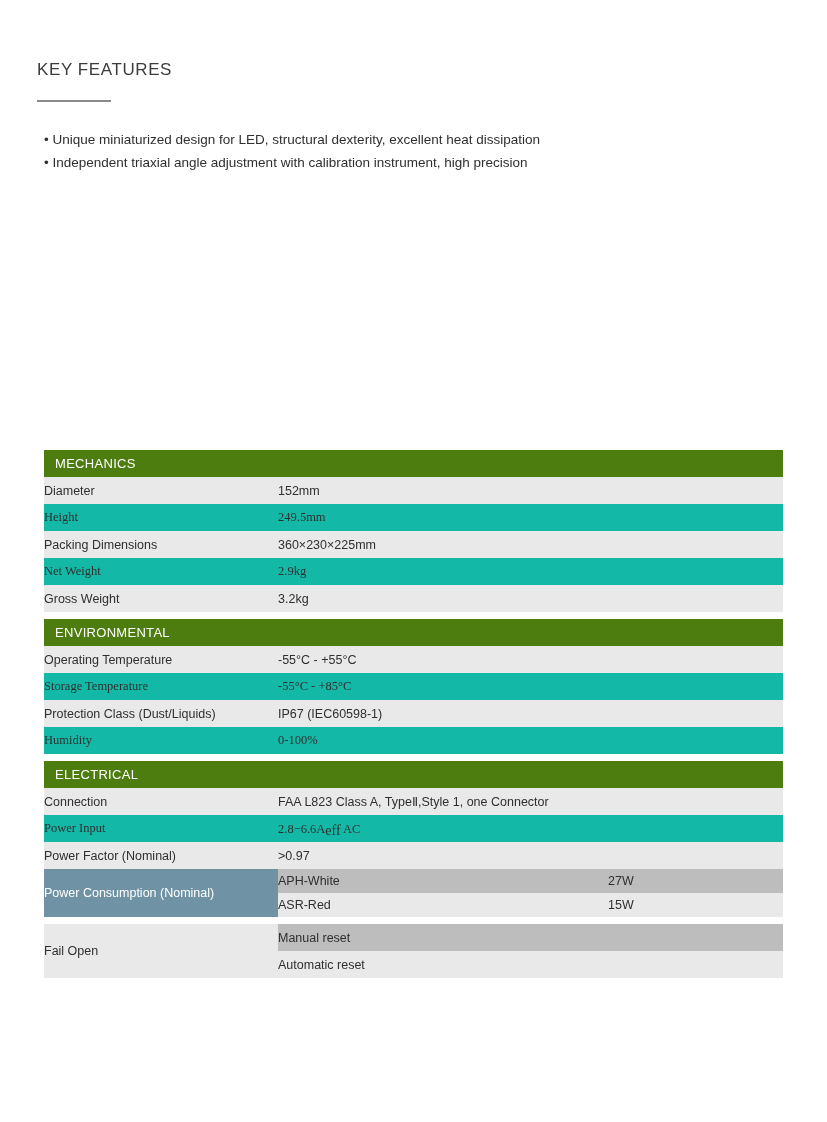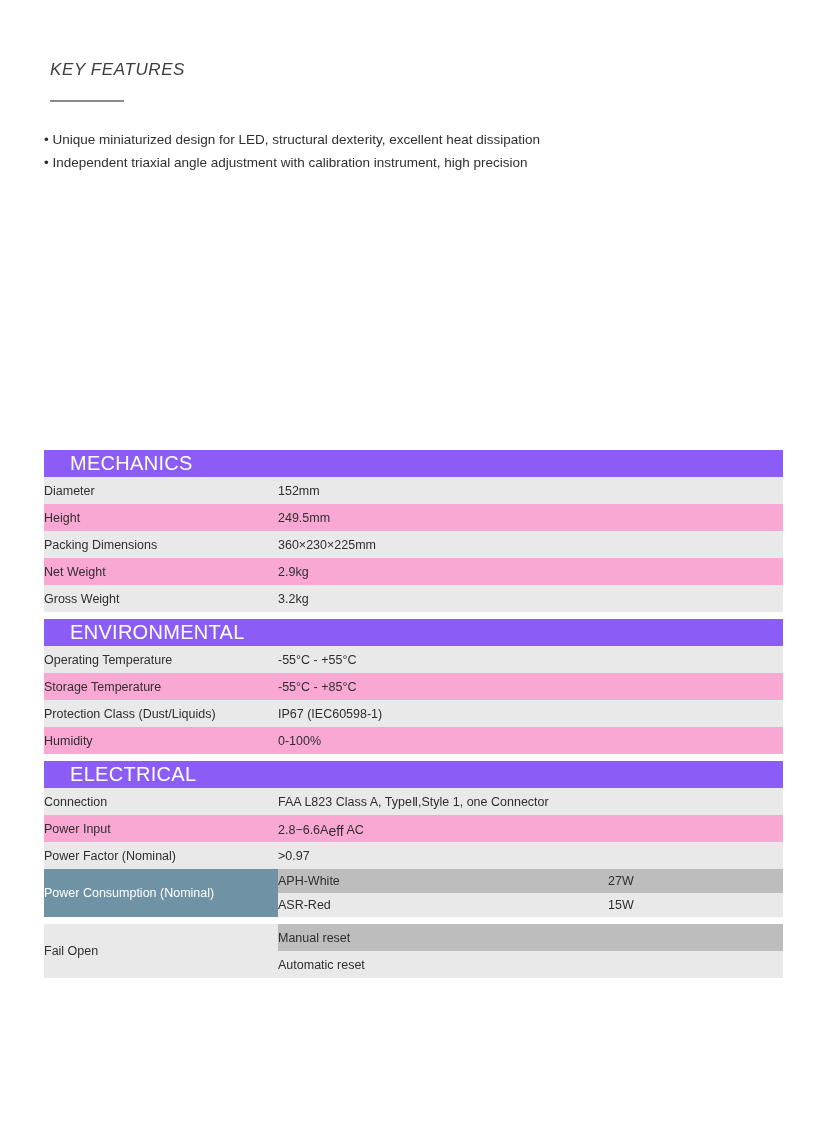--- a/index.html
+++ b/index.html
@@ -32,23 +32,22 @@
   }
   .section-rule {
     width: 74px;
     height: 2px;
     background: #8a8a8a;
     margin-top: 20px;
   }
 
   #key-features-block {
     position: absolute;
-    left: 50px;
+    left: 37px;
     top: 60px;
-    font-style: italic;
   }
   #key-features-list {
     position: absolute;
     left: 44px;
     top: 129px;
     font-size: 13.5px;
     line-height: 22.5px;
     color: #2f2f2f;
   }
   #key-features-list .bullet-line {
@@ -69,26 +68,26 @@
     width: 739px;
     border-collapse: collapse;
     font-size: 12.5px;
     color: #2f2f2f;
   }
   .spec-table td {
     padding: 0;
     vertical-align: middle;
   }
   .group-header td {
-    background: #8b5cf6;
+    background: #4d7c0f;
     color: #ffffff;
-    font-size: 20px;
+    font-size: 13px;
     letter-spacing: 0.3px;
     height: 27px;
-    padding-left: 26px;
+    padding-left: 11px;
   }
   .spacer-row td {
     height: 7px;
     background: #ffffff;
     border: none;
   }
   .label-cell {
     width: 234px;
     padding-left: 20px;
     height: 24px;
@@ -96,21 +95,22 @@
   }
   .value-cell {
     padding-left: 18px;
     height: 27px;
     box-sizing: border-box;
   }
   .row-light .label-cell, .row-light .value-cell {
     background: #e9e9e9;
   }
   .row-dark .label-cell, .row-dark .value-cell {
-    background: #f9a8d4;
+    background: #14b8a6;
+    font-family: Liberation Serif, serif;
   }
   .accent-cell {
     background: #6f93a4;
     color: #ffffff;
     width: 234px;
     padding-left: 20px;
     vertical-align: middle;
   }
   .sub-value {
     padding-left: 18px;

